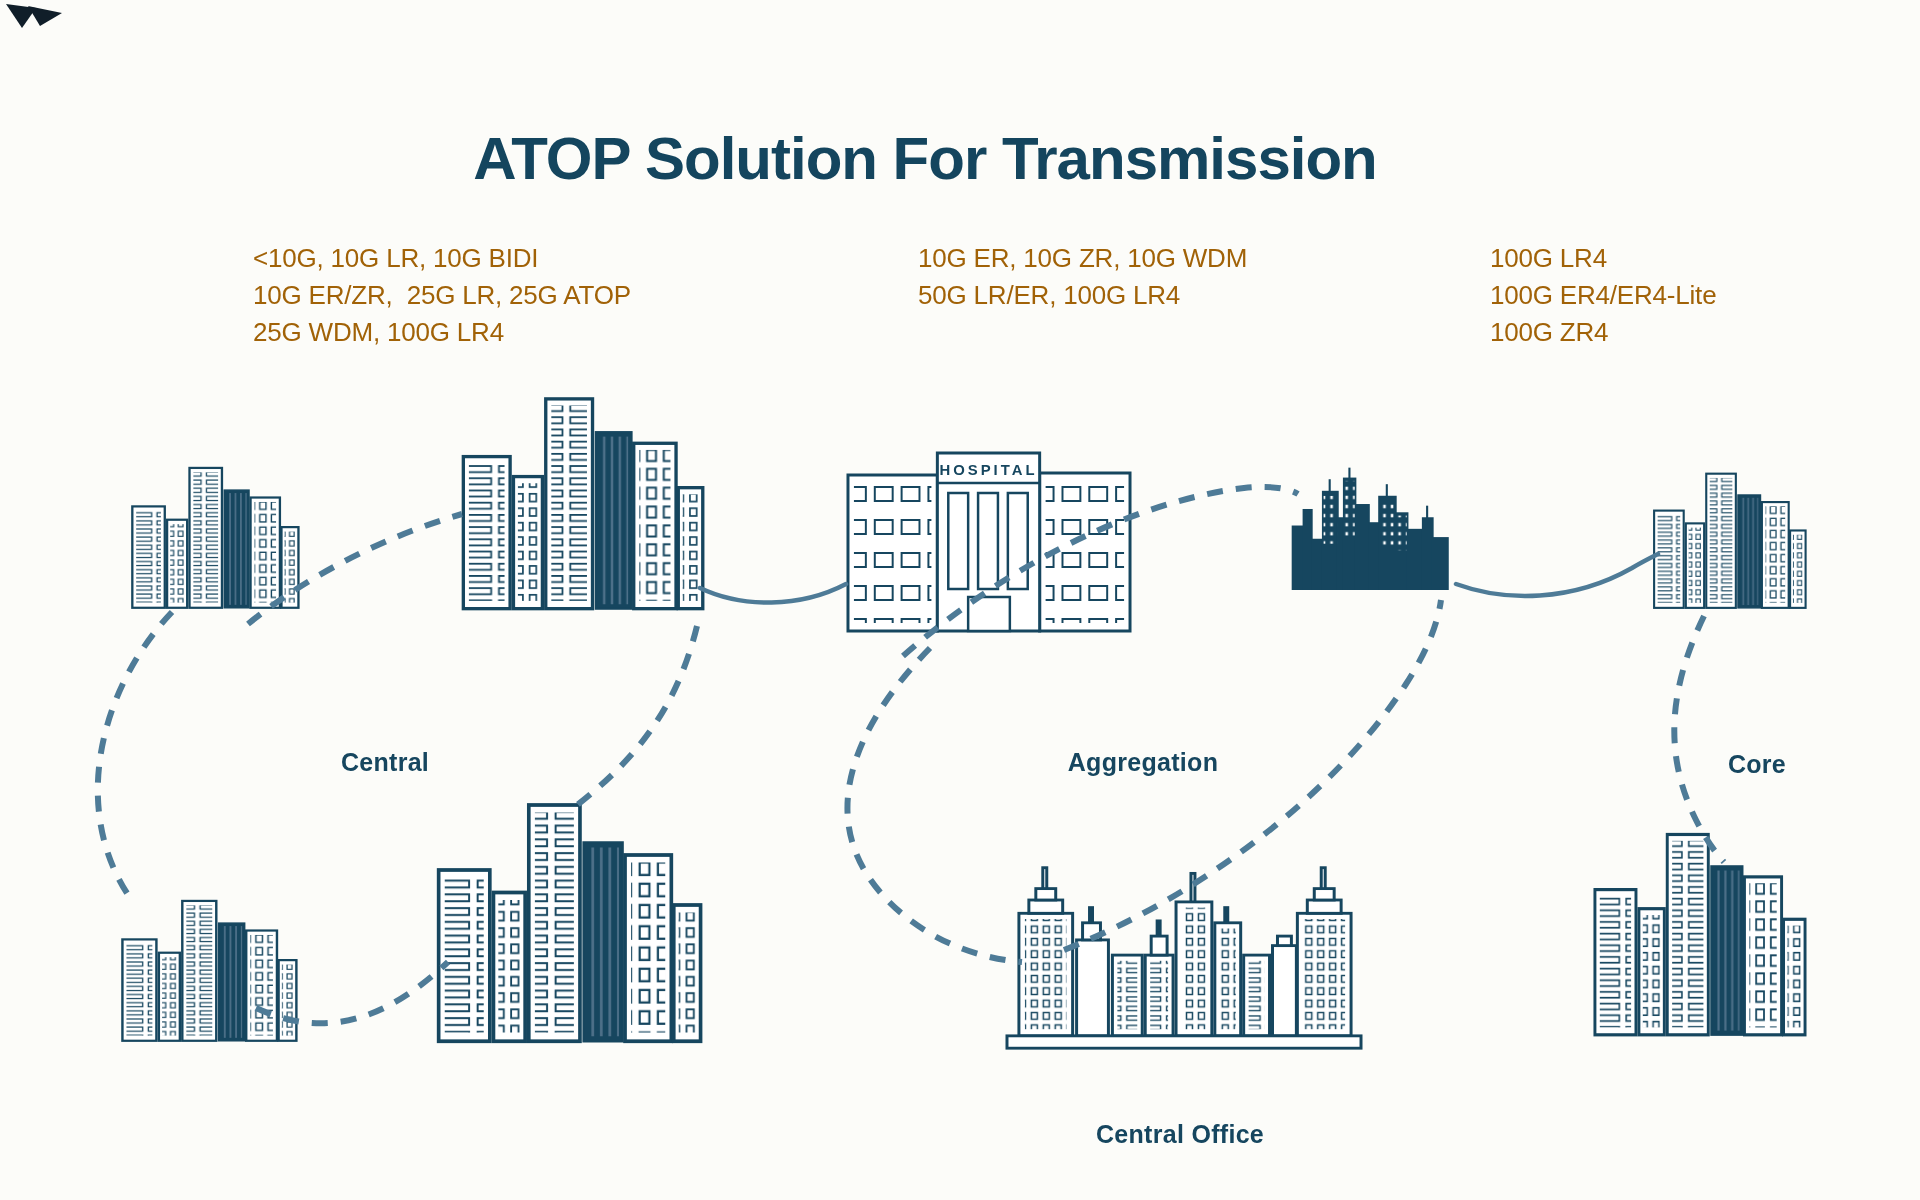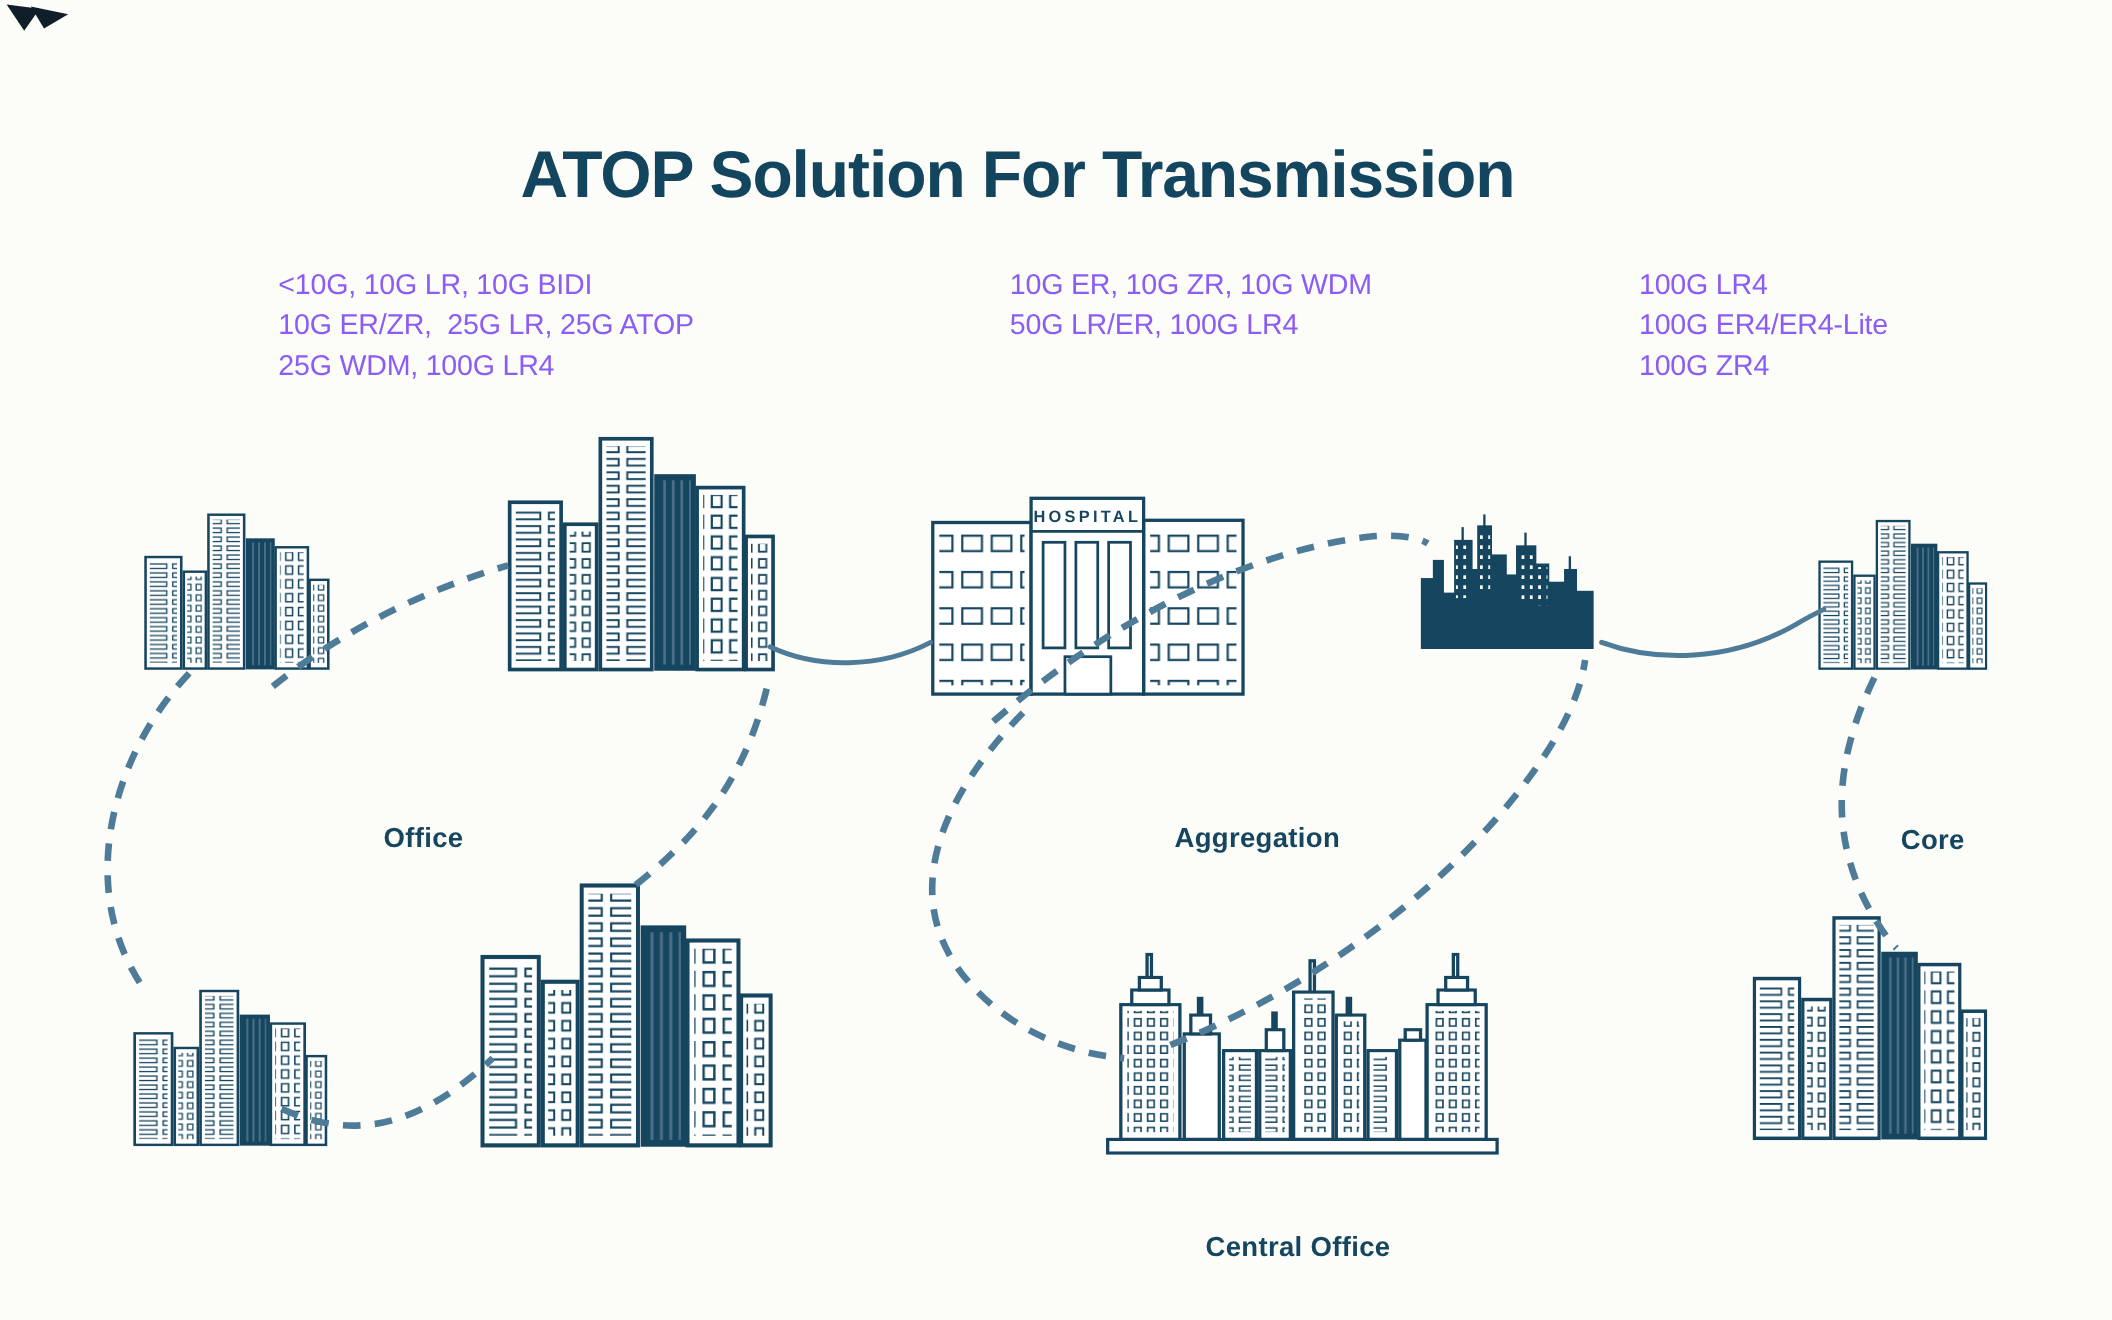--- a/index.html
+++ b/index.html
@@ -3,21 +3,21 @@
 <meta charset="utf-8">
 <style>
   html,body{margin:0;padding:0;background:#fcfcf9;}
   .canvas{position:relative;width:1920px;height:1200px;overflow:hidden;
           background:#fcfcf9;font-family:"Liberation Sans",sans-serif;color:#16465f;}
   .abs{position:absolute;}
   .title{top:80px;left:0;width:1850px;text-align:center;font-size:60px;font-weight:700;
          letter-spacing:-1px;color:#14455e;z-index:3;margin-top:44px;}
   .spec{top:240px;z-index:3;}
   .spec .spec-line{display:block;font-size:26px;line-height:37px;white-space:pre;
-                   letter-spacing:-0.2px;color:#8b5cf6;}
+                   letter-spacing:-0.2px;color:#a16207;}
   .zone-label{font-size:25px;font-weight:700;text-align:center;letter-spacing:.3px;
               color:#16465f;z-index:3;}
   svg.node{z-index:1;}
   svg.wires{left:0;top:0;z-index:2;pointer-events:none;}
   .defs-holder{position:absolute;width:0;height:0;overflow:hidden;}
 </style>
 </head>
 <body>
 
 <div class="canvas">
@@ -204,18 +204,18 @@
       <path d="M 1064 950 C 1196 898, 1332 798, 1406 684 C 1428 650, 1438 622, 1441 600"></path>
       <path d="M 903 656 C 1010 562, 1140 500, 1244 488 C 1272 485, 1290 489, 1298 494"></path>
       <path d="M 1704 616 C 1668 690, 1664 756, 1696 820 C 1704 836, 1713 850, 1724 862"></path>
     </g>
     <g fill="none" stroke="#4e7b97" stroke-width="4.5" stroke-linecap="round">
       <path d="M 700 588 C 742 608, 800 608, 846 584"></path>
       <path d="M 1456 584 C 1505 602, 1572 602, 1632 568 C 1642 562, 1650 558, 1658 554"></path>
     </g>
   </svg>
 
-  <div class="abs zone-label" style="left:300px;top:748px;width:170px">Office</div>
+  <div class="abs zone-label" style="left:300px;top:748px;width:170px">Central</div>
   <div class="abs zone-label" style="left:1043px;top:748px;width:200px">Aggregation</div>
   <div class="abs zone-label" style="left:1697px;top:750px;width:120px">Core</div>
   <div class="abs zone-label" style="left:1080px;top:1120px;width:200px">Central Office</div>
 
 </div>
 
 </body></html>

